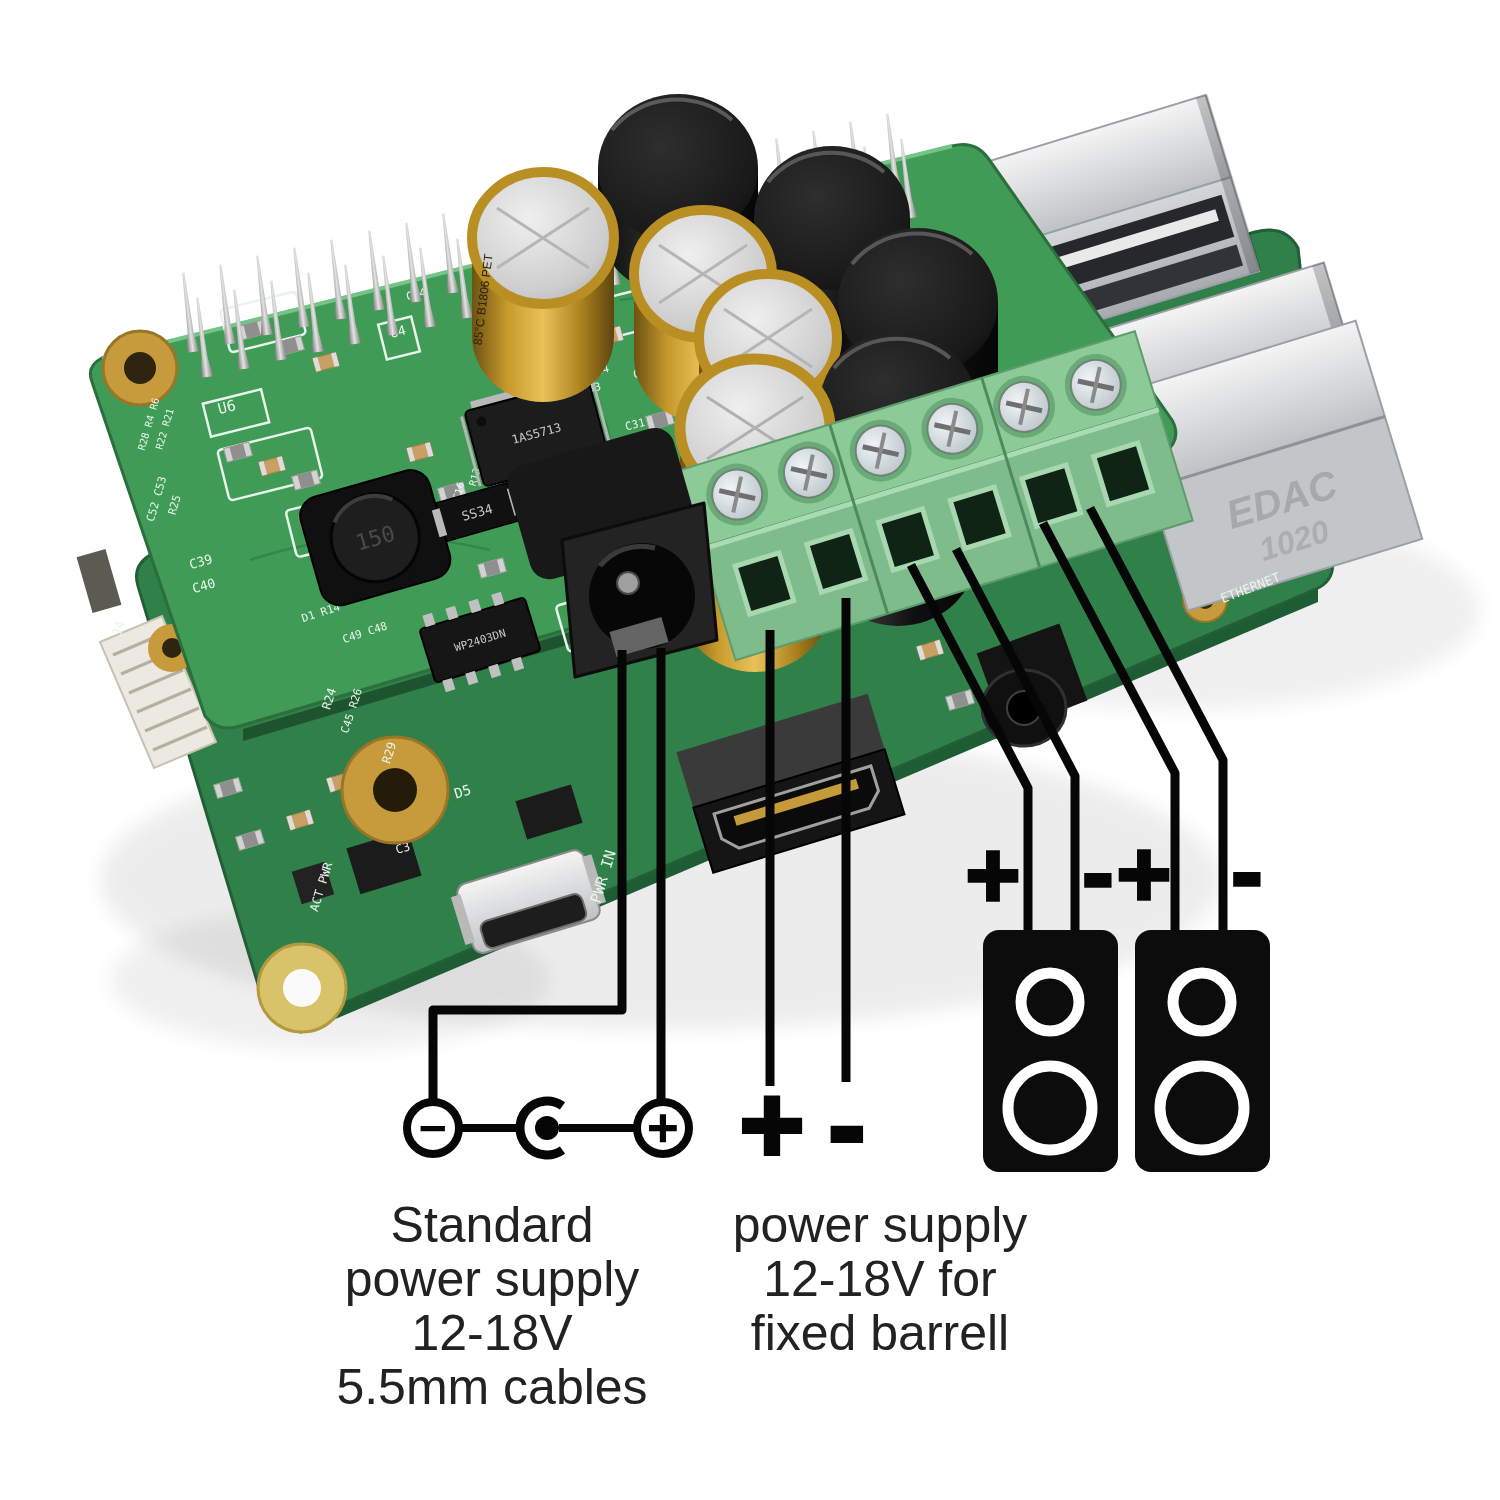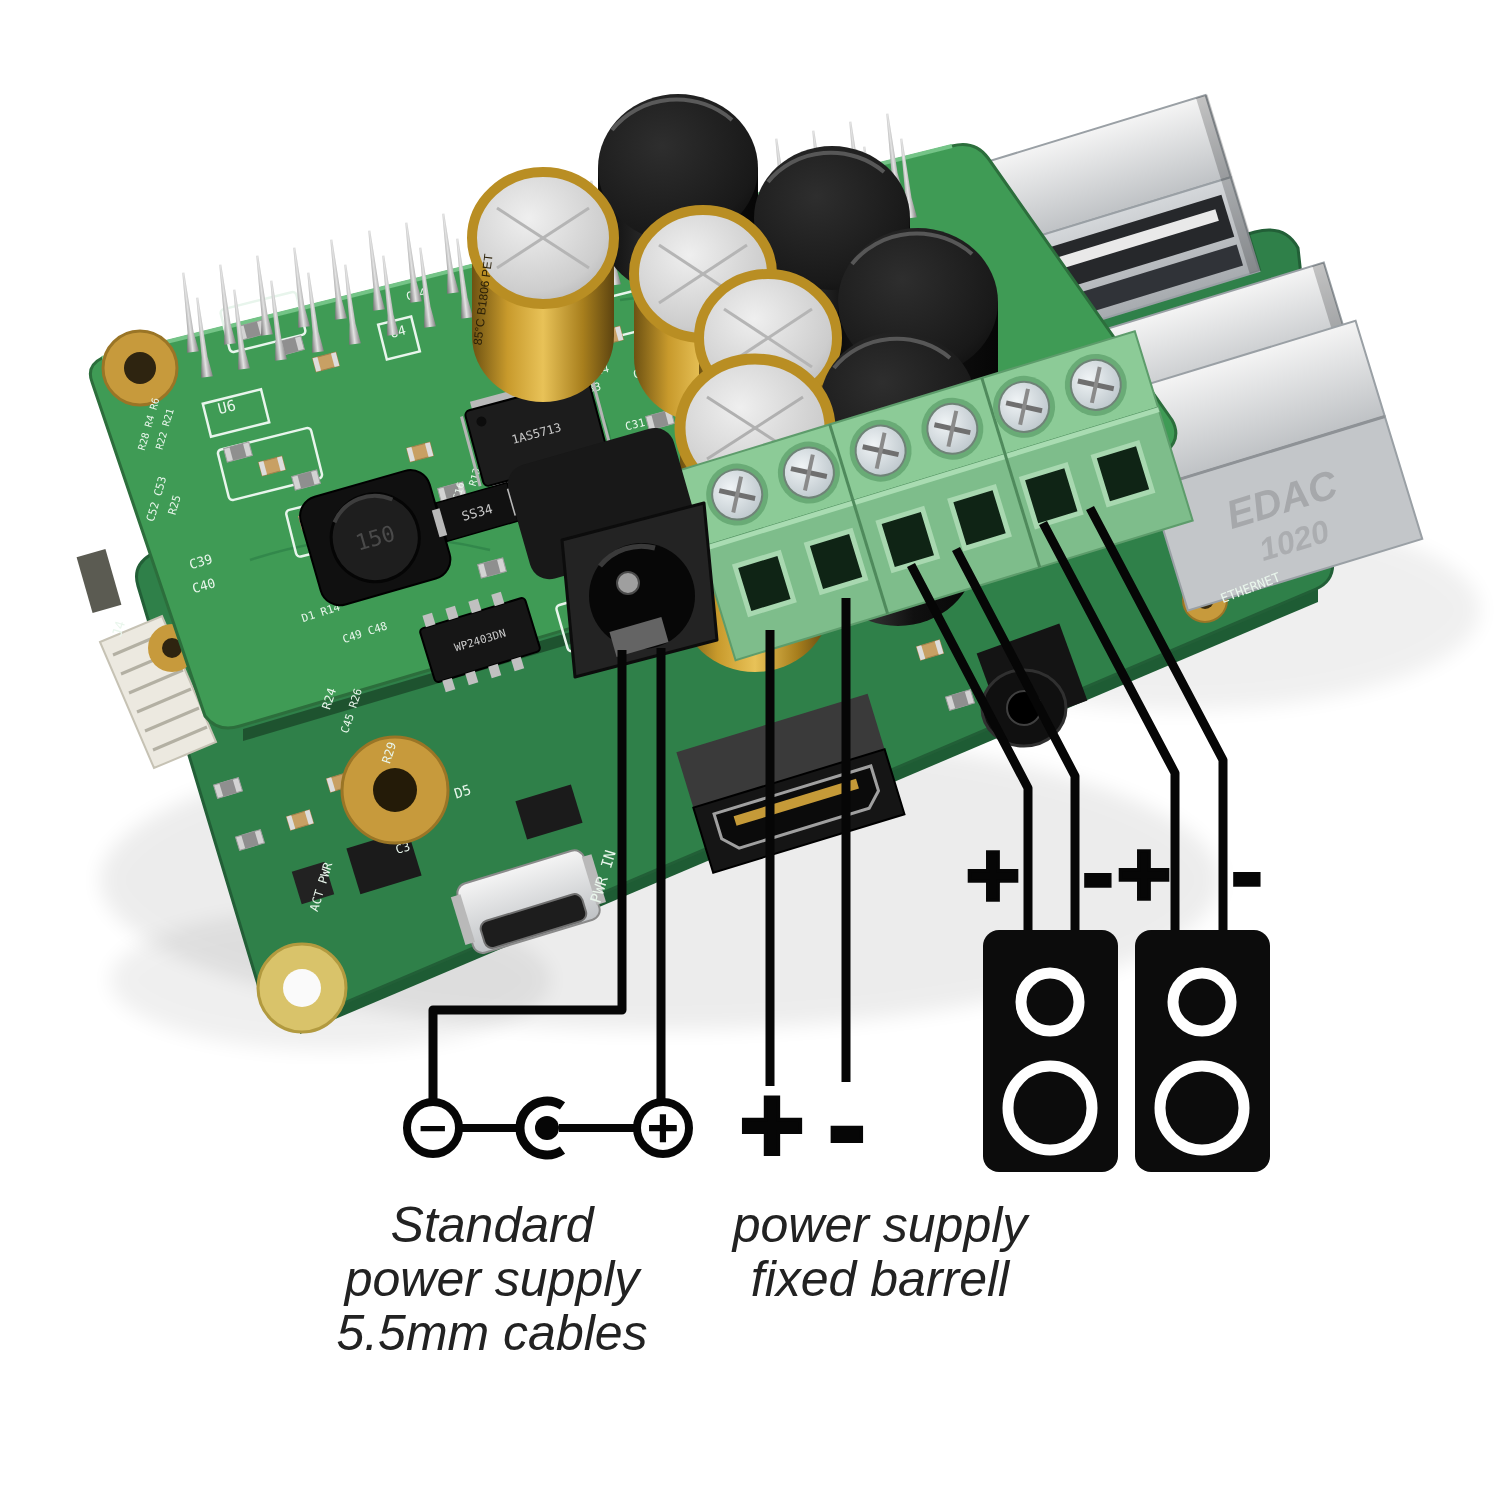--- a/index.html
+++ b/index.html
@@ -1,21 +1,21 @@
 <!DOCTYPE html>
 <html><head>
 <meta charset="utf-8">
 <style>
   html,body{margin:0;padding:0;background:#ffffff;}
   #stage{position:relative;width:1500px;height:1500px;background:#ffffff;overflow:hidden;
          font-family:"Liberation Sans",sans-serif;}
   #scene{position:absolute;left:0;top:0;}
   .caption{position:absolute;width:400px;text-align:center;
            font:400 50px/54px "Liberation Sans",sans-serif;color:#222;}
-  .caption div{white-space:nowrap;font-style:italic;}
+  .caption div{white-space:nowrap;}
   .silk{font-family:"DejaVu Sans Mono",monospace;fill:#e9f6ec;}
   .engrave{font-family:"Liberation Sans",sans-serif;fill:#a6a8ab;font-weight:700;}
   .glyph{font-family:"Liberation Sans",sans-serif;font-weight:700;fill:#060606;stroke:#060606;}
   .glyph-sm{font-family:"Liberation Sans",sans-serif;font-weight:400;fill:#060606;stroke:#060606;}
   .wire{fill:none;stroke:#060606;stroke-width:9;stroke-linejoin:round;stroke-linecap:butt;}
   .chiptxt{font-family:"DejaVu Sans Mono",monospace;fill:#c9c9c9;}
 </style>
 </head>
 <body>
 
@@ -492,19 +492,21 @@
   <g>
     <rect x="1135" y="930" width="135" height="242" rx="16" fill="#0c0c0c"></rect>
     <circle cx="1202" cy="1002" r="29" fill="none" stroke="#ffffff" stroke-width="11"></circle>
     <circle cx="1202" cy="1108" r="42" fill="none" stroke="#ffffff" stroke-width="11"></circle>
   </g>
 </svg>
 
 <div class="caption" style="left:292px;top:1198px;">
   <div>Standard</div>
   <div>power supply</div>
+  <div>12-18V</div>
   <div>5.5mm cables</div>
 </div>
 <div class="caption" style="left:680px;top:1198px;">
   <div>power supply</div>
+  <div>12-18V for</div>
   <div>fixed barrell</div>
 </div>
 </div>
 
 </body></html>

